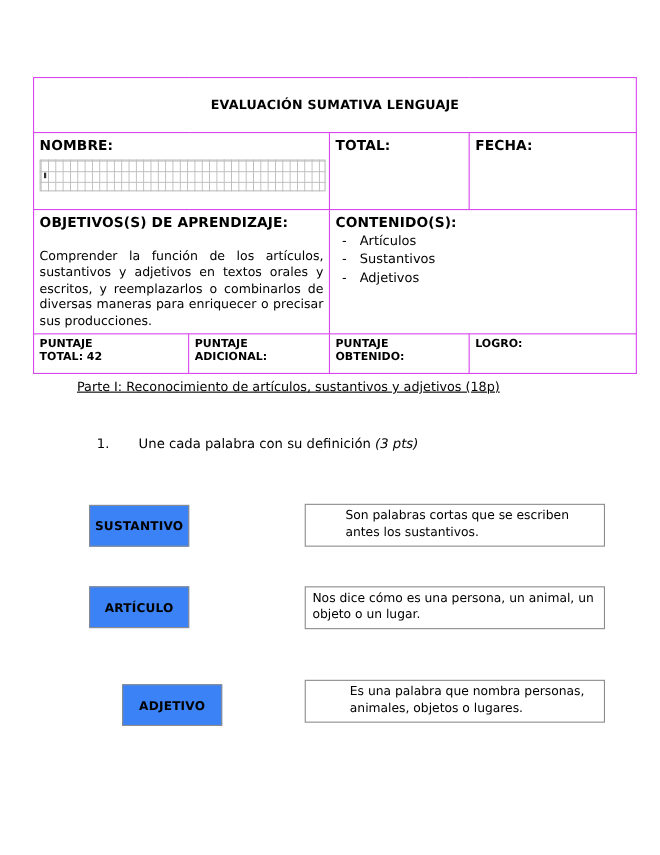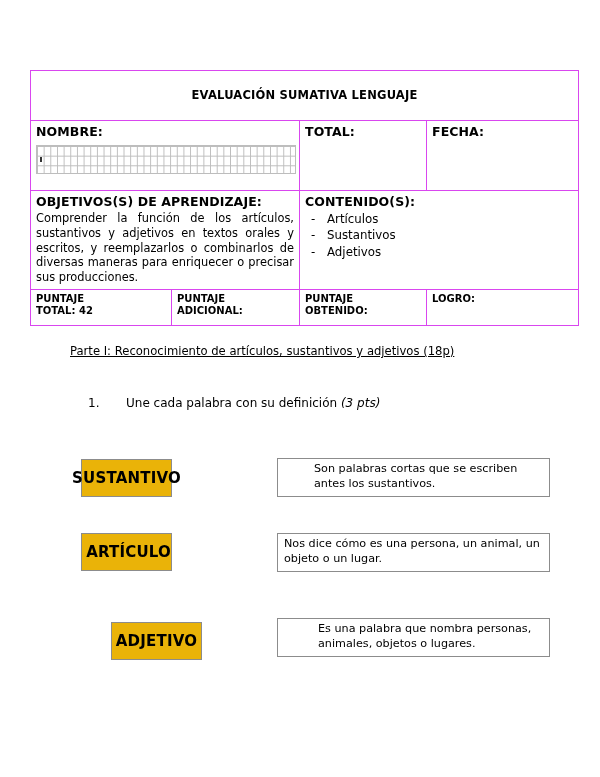--- a/index.html
+++ b/index.html
@@ -78,21 +78,21 @@
     width: 2px;
     height: 5px;
     background: #333;
   }
 
   .obj-text {
     display: block;
     text-align: justify;
     font-size: 11.4px;
     line-height: 1.30;
-    margin-top: 1px;
+    margin-top: 15px;
   }
   .cont-list {
     margin: 1px 0 0 0;
     padding: 0;
     list-style: none;
     font-size: 11.8px;
     line-height: 1.38;
   }
   .cont-list li { padding-left: 22px; position: relative; }
   .cont-list li .dash {
@@ -127,40 +127,40 @@
   
   .term-box {
     position: absolute;
     width: 91px;
     height: 38px;
     border: 1px solid #8c8c8c;
     box-sizing: border-box;
     display: flex;
     align-items: center;
     justify-content: center;
-    font-size: 15px;
+    font-size: 11px;
     font-weight: bold;
     letter-spacing: 0.2px;
-    background: #eab308;
+    background: #3b82f6;
   }
   .def-box {
     position: absolute;
     left: 277px;
     width: 273px;
     height: 39px;
     border: 1px solid #8c8c8c;
     box-sizing: border-box;
     padding: 3px 6px 0 6px;
     font-size: 11.2px;
     line-height: 1.32;
     background: #ffffff;
   }
 
   #term-0 { left: 81px; top: 459px; }
-  #term-1 { left: 81px; top: 533px; justify-content: flex-end; }
+  #term-1 { left: 81px; top: 533px; }
   #term-2 { left: 81px; top: 622px; margin-left: 30px; }
 
   #def-0 { top: 458px; padding-left: 36px; }
   #def-1 { top: 533px; }
   #def-2 { top: 618px; padding-left: 40px; }
 </style>
 </head>
 <body>
 
 <div class="page">

